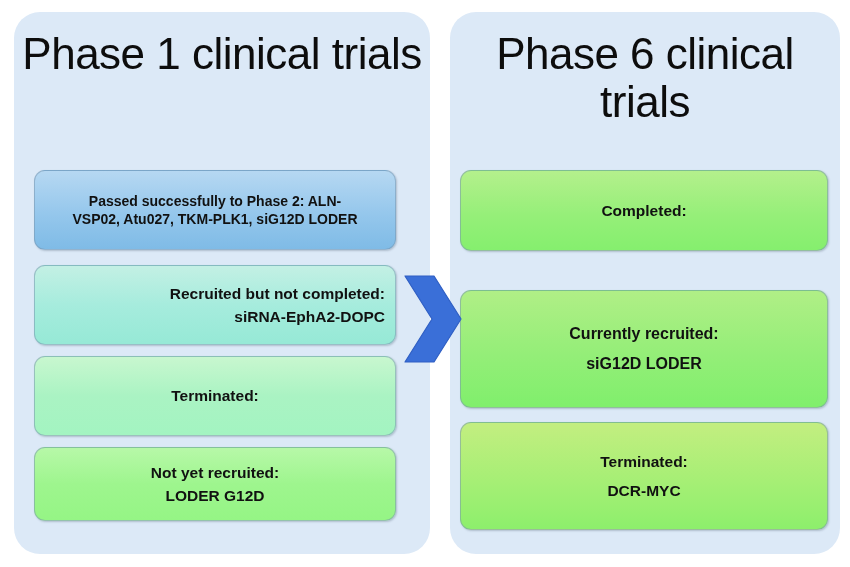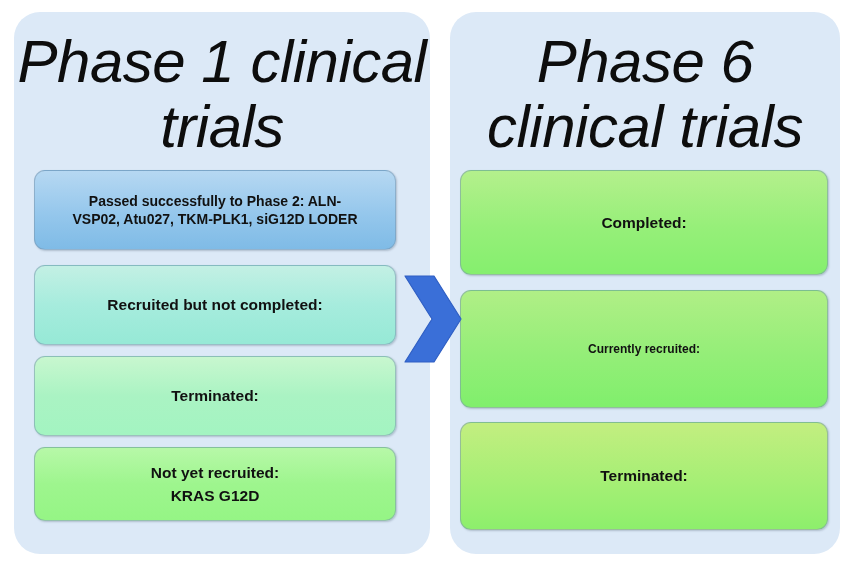--- a/index.html
+++ b/index.html
@@ -40,26 +40,25 @@
     width: 390px;
     height: 542px;
   }
 
   .panel-title {
     position: absolute;
     left: 0;
     right: 0;
     top: 18px;
     text-align: center;
-    font-size: 60px;
+    font-size: 44px;
     line-height: 1.08;
     font-weight: 400;
     color: #0d0d0d;
     letter-spacing: -0.5px;
-    font-style: italic;
   }
 
   
   .box {
     position: absolute;
     box-sizing: border-box;
     border-radius: 11px;
     border: 1px solid rgba(120,150,175,0.55);
     display: flex;
     flex-direction: column;
@@ -87,45 +86,46 @@
     left: 34px; top: 170px; width: 362px; height: 80px;
     background: linear-gradient(180deg, #b6d8f2 0%, #95c7ec 55%, #7fbbe6 100%);
     font-size: 14px;
     line-height: 1.32;
   }
   #p1-box-1 {
     left: 34px; top: 265px; width: 362px; height: 80px;
     background: linear-gradient(180deg, #c3f0e4 0%, #a6ecdd 50%, #96e9d6 100%);
     font-size: 15.5px;
     line-height: 1.5;
+    text-align: right;
   }
   #p1-box-2 {
     left: 34px; top: 356px; width: 362px; height: 80px;
     background: linear-gradient(180deg, #c8f7cf 0%, #aaf3c3 50%, #a3f4c1 100%);
     font-size: 15.5px;
     line-height: 1.5;
   }
   #p1-box-3 {
     left: 34px; top: 447px; width: 362px; height: 74px;
     background: linear-gradient(180deg, #b7f8a8 0%, #9ef58e 50%, #95f585 100%);
     font-size: 15.5px;
     line-height: 1.5;
   }
 
   
   #p2-box-0 {
-    left: 460px; top: 170px; width: 368px; height: 105px;
+    left: 460px; top: 170px; width: 368px; height: 81px;
     background: linear-gradient(180deg, #b4f08c 0%, #96ef79 55%, #85ef6e 100%);
     font-size: 15.5px;
     line-height: 1.9;
   }
   #p2-box-1 {
     left: 460px; top: 290px; width: 368px; height: 118px;
     background: linear-gradient(180deg, #b0ef86 0%, #94ee78 55%, #80ef6c 100%);
-    font-size: 12px;
+    font-size: 16px;
     line-height: 1.9;
   }
   #p2-box-2 {
     left: 460px; top: 422px; width: 368px; height: 108px;
     background: linear-gradient(180deg, #c3ee80 0%, #a6ef75 55%, #8def6c 100%);
     font-size: 15.5px;
     line-height: 1.9;
   }
 
   
@@ -151,40 +151,43 @@
     <div class="panel-title">Phase 6 clinical trials</div>
   </div>
 
   <div class="box" id="p1-box-0">
     <span class="line headline">Passed successfully to Phase 2: ALN-</span>
     <span class="line items">VSP02, Atu027, TKM-PLK1, siG12D LODER</span>
   </div>
 
   <div class="box" id="p1-box-1">
     <span class="line headline">Recruited but not completed:</span>
+    <span class="line items">siRNA-EphA2-DOPC</span>
   </div>
 
   <div class="box" id="p1-box-2">
     <span class="line headline">Terminated:</span>
   </div>
 
   <div class="box" id="p1-box-3">
     <span class="line headline">Not yet recruited:</span>
-    <span class="line items">KRAS G12D</span>
+    <span class="line items">LODER G12D</span>
   </div>
 
   <div class="box" id="p2-box-0">
     <span class="line headline">Completed:</span>
   </div>
 
   <div class="box" id="p2-box-1">
     <span class="line headline">Currently recruited:</span>
+    <span class="line items">siG12D LODER</span>
   </div>
 
   <div class="box" id="p2-box-2">
     <span class="line headline">Terminated:</span>
+    <span class="line items">DCR-MYC</span>
   </div>
 
   <svg id="flow-arrow" viewBox="0 0 62 94">
     <polygon points="3,4 32,4 59,47 32,90 3,90 30,47" fill="#3a6fd8" stroke="#2f5fc4" stroke-width="1.2" stroke-linejoin="round"></polygon>
   </svg>
 
 </div>
 
 </body></html>

